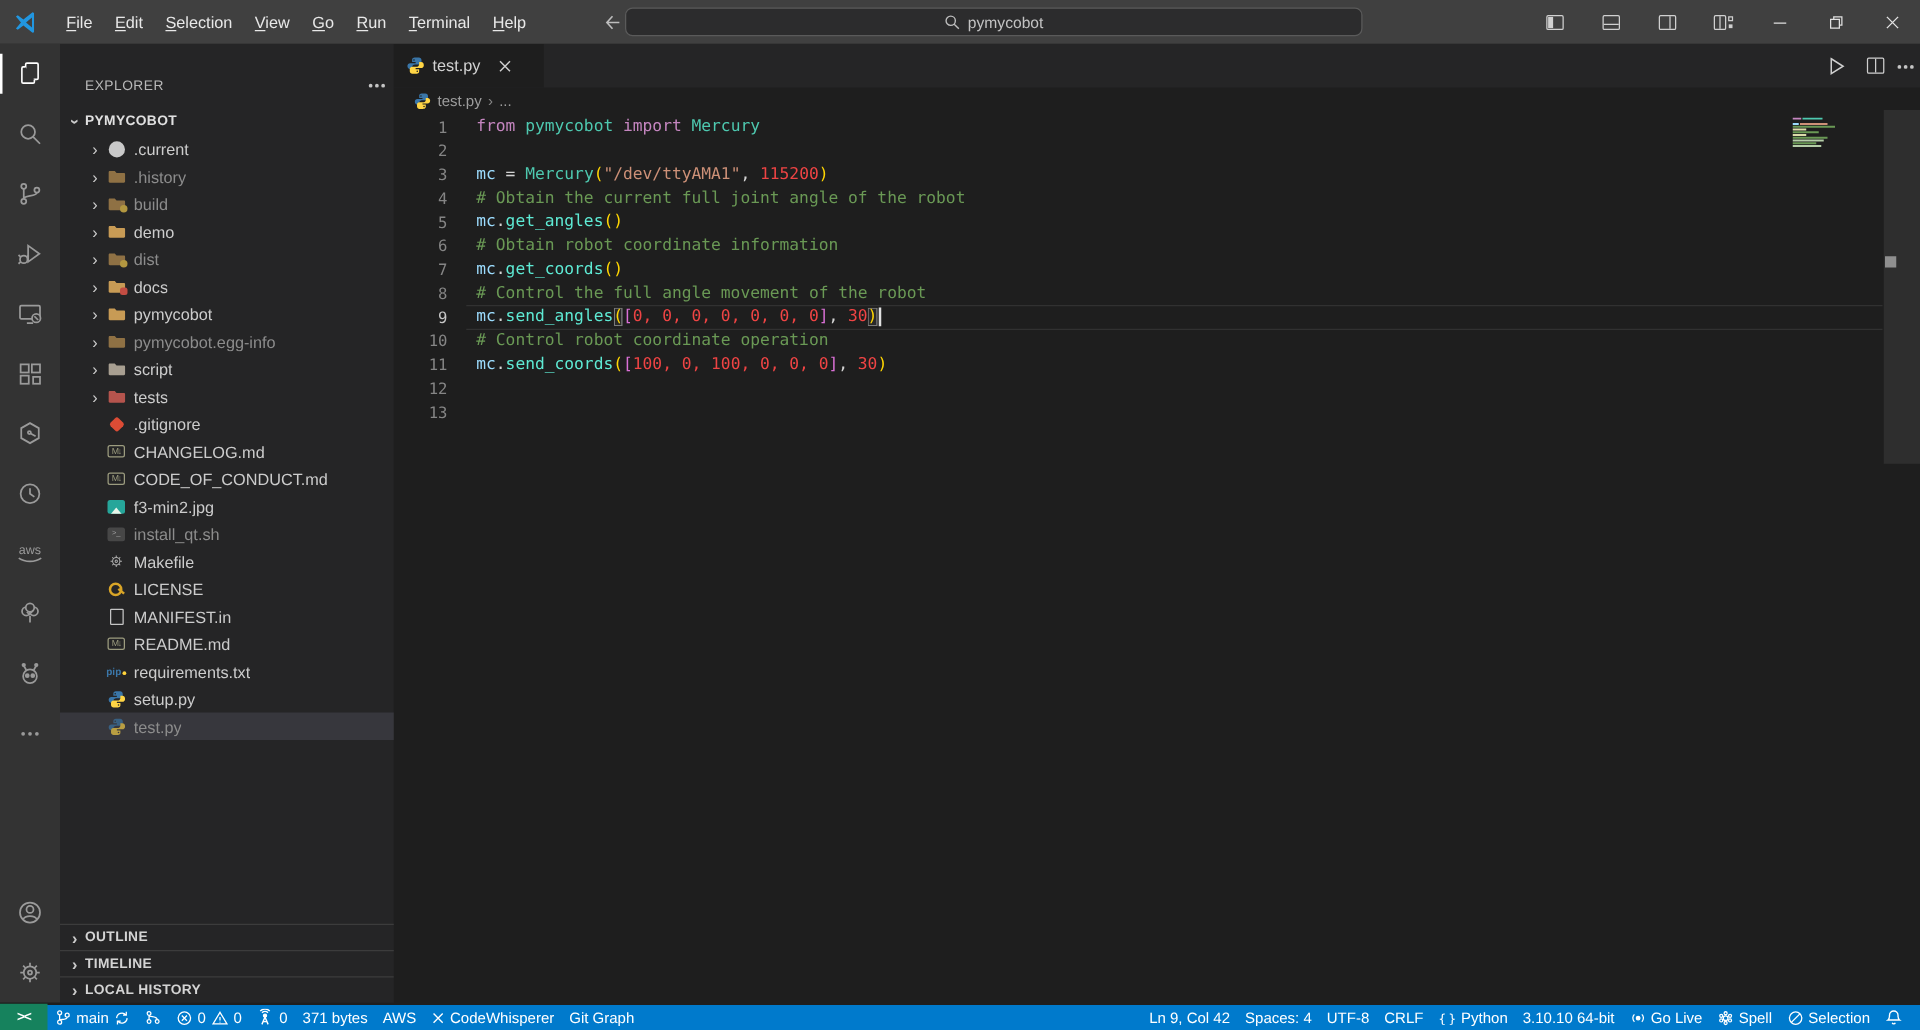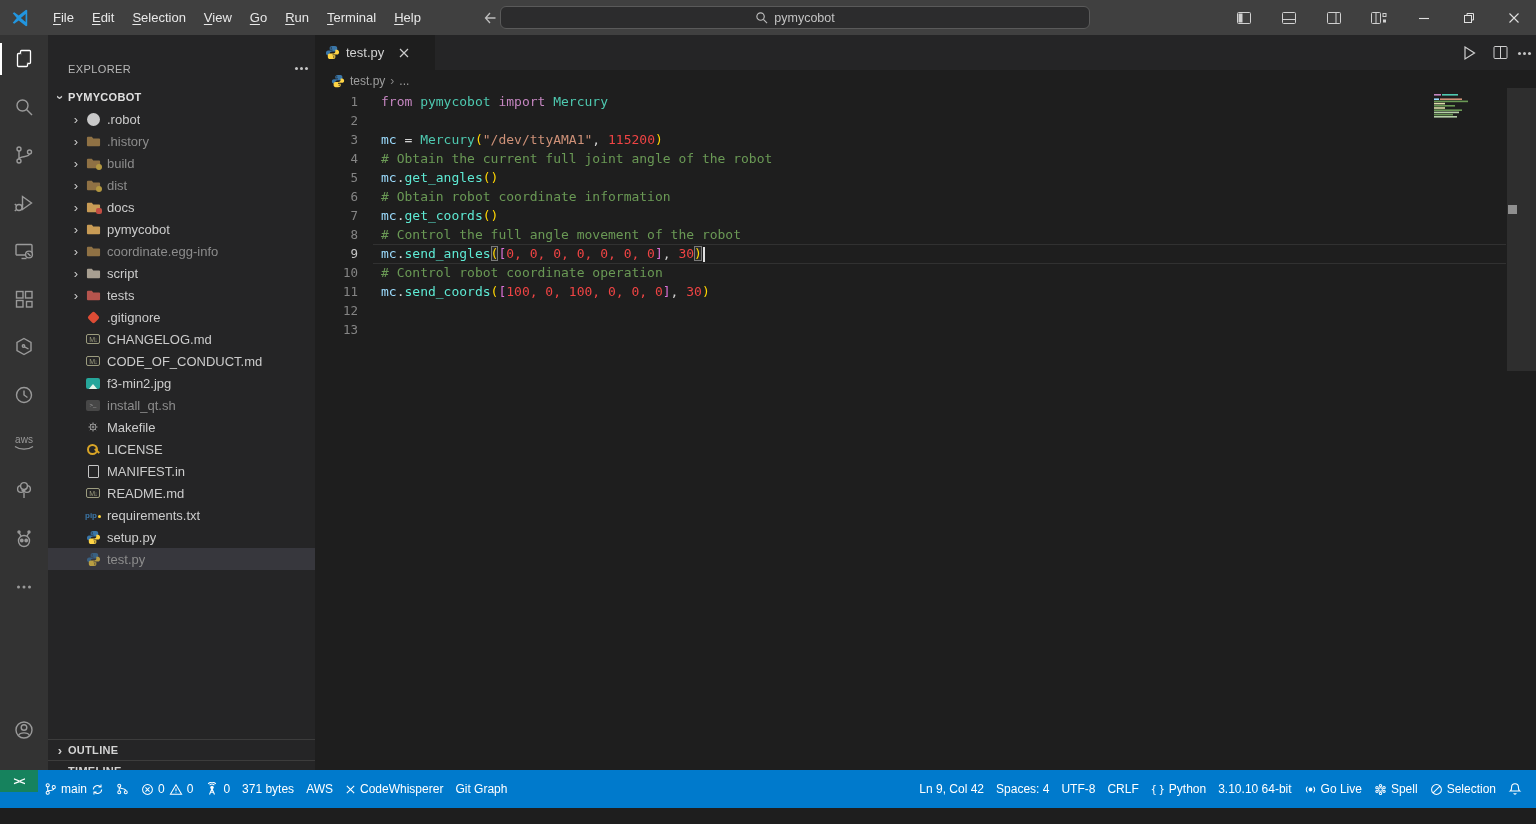--- a/index.html
+++ b/index.html
@@ -79,21 +79,21 @@
   .tk-kw{color:#c586c0} .tk-typ{color:#4ec9b0} .tk-var{color:#9cdcfe} .tk-fn{color:#5eead4}
   .tk-str{color:#ce9178} .tk-num{color:#ef4444} .tk-pun{color:#d4d4d4} .tk-b1{color:#ffd602} .tk-b2{color:#da70d6} .tk-com{color:#6a9955}
   .mt { box-shadow:inset 0 0 0 1px #7a7a7a; background:rgba(120,120,120,.12); }
   .cursor { display:inline-block; width:2px; height:15px; background:#e0e0e0; vertical-align:middle; margin-left:1px; }
 
   .minimap { position:absolute; left:1434px; top:94px; z-index:2; }
   .scrollbar { position:absolute; left:1507px; top:88px; width:29px; height:283px; background:rgba(121,121,121,.18); z-index:2; }
   .scroll-marker { position:absolute; left:1508px; top:205px; width:9px; height:9px; background:#8f8f8f; z-index:3; }
 
   
-  .statusbar { position:absolute; left:0; bottom:16px; right:0; height:38px; background:#007acc; color:#ffffff; display:flex; font-size:12px; z-index:20; }
+  .statusbar { position:absolute; left:0; bottom:0; right:0; height:20px; background:#007acc; color:#ffffff; display:flex; align-items:center; font-size:12px; z-index:20; }
   .st-remote { width:38px; height:22px; background:#16825d; display:flex; align-items:center; justify-content:center; font-weight:bold; font-size:11px; }
   .st-remote::before { content:"><"; letter-spacing:-1px; }
   .st-item { display:flex; align-items:center; gap:4px; padding:0 6px; height:22px; white-space:nowrap; }
   .st-left { display:flex; align-items:center; }
   .st-right { margin-left:auto; display:flex; align-items:center; padding-right:8px; }
   .braces::before { content:"{ }"; font-family:"DejaVu Sans Mono",monospace; font-size:10px; letter-spacing:-2px; margin-right:2px; }
 </style>
 </head>
 <body>
 
@@ -306,40 +306,49 @@
   <div class="root-row">
     <span class="chev open"></span>
     <span>PYMYCOBOT</span>
   </div>
 
   <div class="frow">
       <span class="chev"></span>
       <span class="fico">
         <span class="ic-github"></span>
       </span>
-      <span class="flabel">.robot</span>
+      <span class="flabel">.current</span>
     </div>
   <div class="frow dim">
       <span class="chev"></span>
       <span class="fico">
         <svg width="15" height="15">
           <use href="#sym-folder"></use>
         </svg>
       </span>
       <span class="flabel">.history</span>
     </div>
   <div class="frow dim">
       <span class="chev"></span>
       <span class="fico ic-build">
         <svg width="15" height="15">
           <use href="#sym-folder"></use>
         </svg>
       </span>
       <span class="flabel">build</span>
     </div>
+  <div class="frow">
+      <span class="chev"></span>
+      <span class="fico">
+        <svg width="15" height="15">
+          <use href="#sym-folder"></use>
+        </svg>
+      </span>
+      <span class="flabel">demo</span>
+    </div>
   <div class="frow dim">
       <span class="chev"></span>
       <span class="fico ic-build">
         <svg width="15" height="15">
           <use href="#sym-folder"></use>
         </svg>
       </span>
       <span class="flabel">dist</span>
     </div>
   <div class="frow">
@@ -360,21 +369,21 @@
       </span>
       <span class="flabel">pymycobot</span>
     </div>
   <div class="frow dim">
       <span class="chev"></span>
       <span class="fico">
         <svg width="15" height="15">
           <use href="#sym-folder"></use>
         </svg>
       </span>
-      <span class="flabel">coordinate.egg-info</span>
+      <span class="flabel">pymycobot.egg-info</span>
     </div>
   <div class="frow">
       <span class="chev"></span>
       <span class="fico">
         <svg width="15" height="15" style="filter:grayscale(.8)">
           <use href="#sym-folder"></use>
         </svg>
       </span>
       <span class="flabel">script</span>
     </div>

